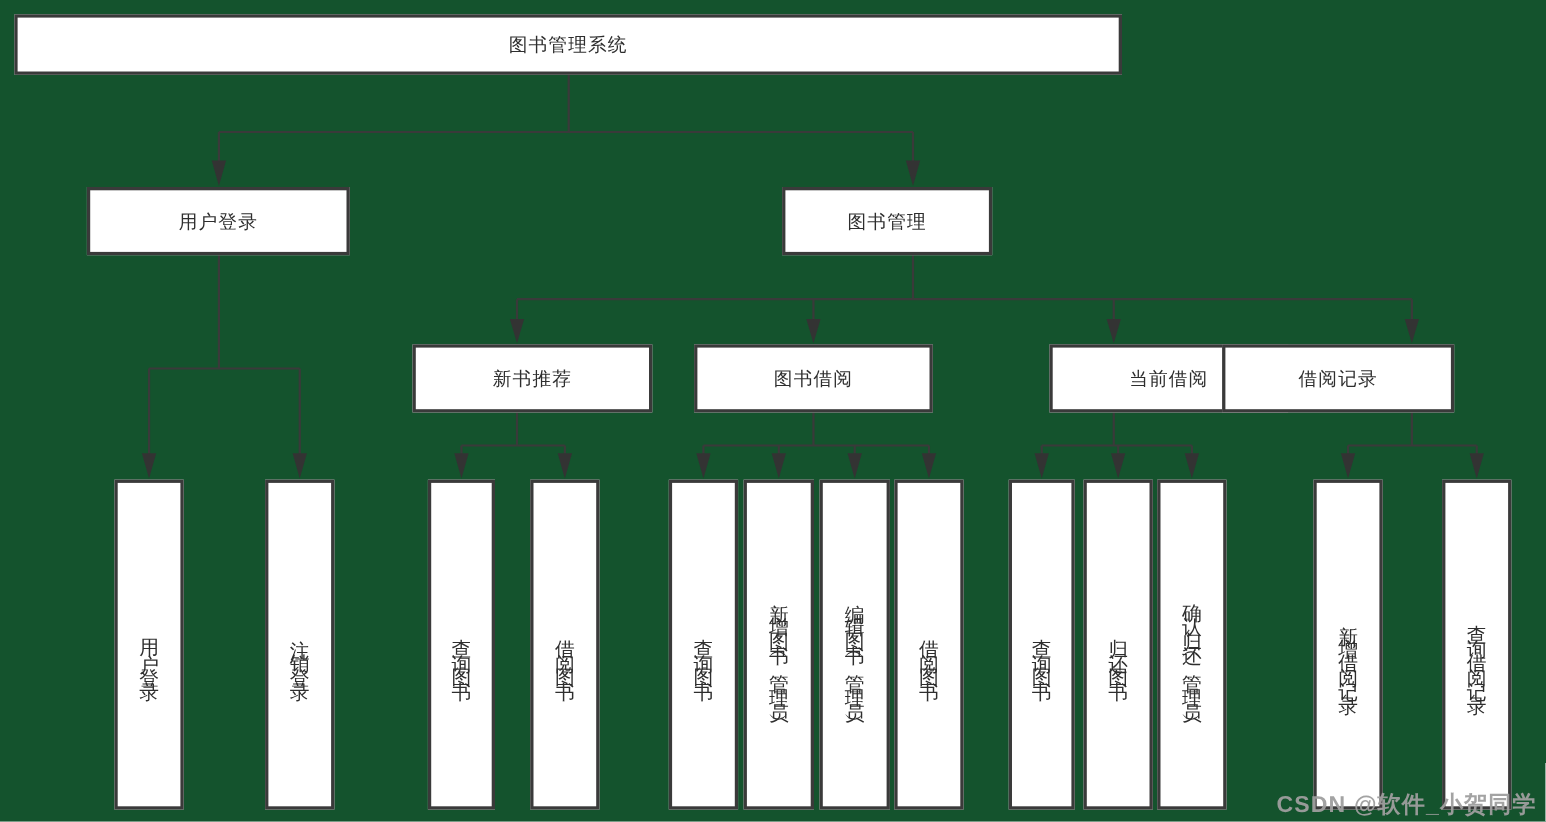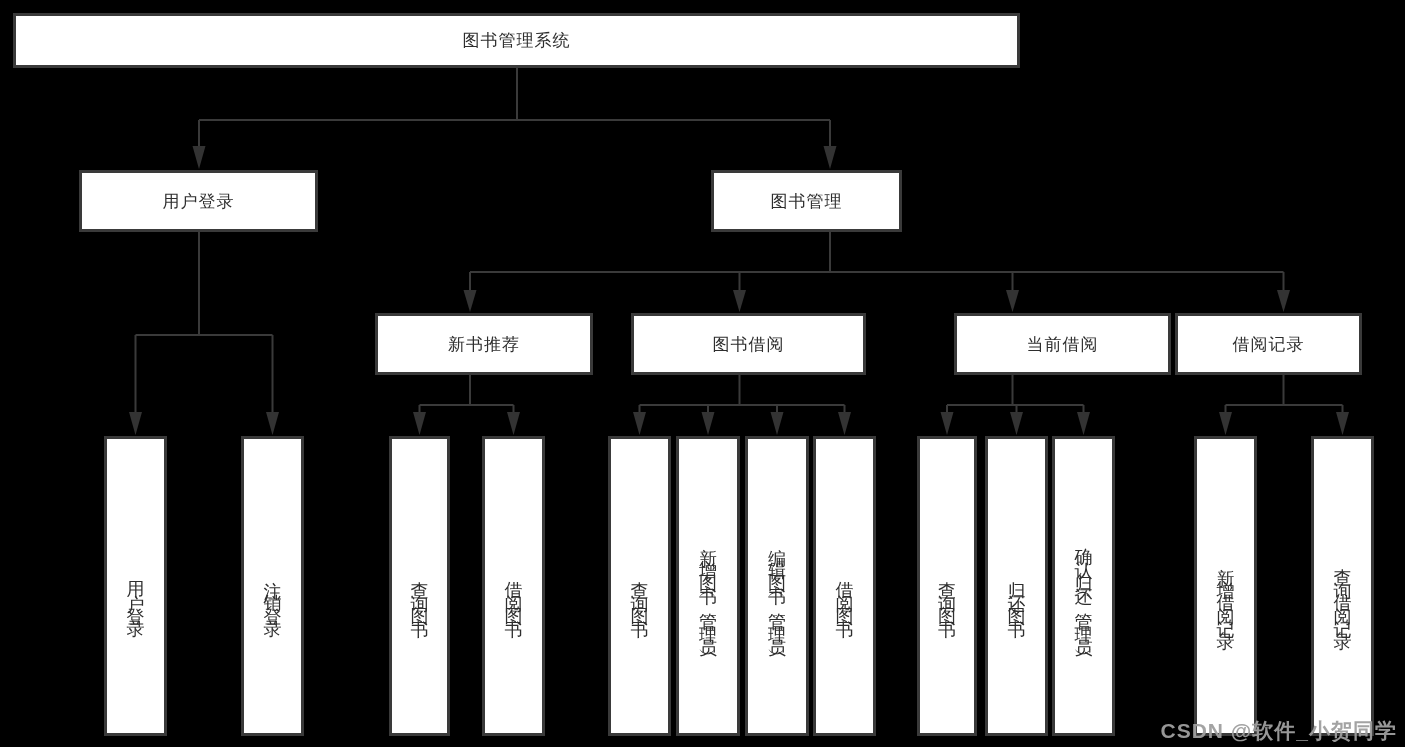--- a/index.html
+++ b/index.html
@@ -4,21 +4,21 @@
 <style>
   html, body {
     margin: 0;
     padding: 0;
     background: #ffffff;
   }
   .canvas {
     position: relative;
     width: 1405px;
     height: 747px;
-    background: #000000;
+    background: #14532d;
     overflow: hidden;
     font-family: "Liberation Sans", sans-serif;
     color: #333333;
   }
   .connectors {
     position: absolute;
     left: 0;
     top: 0;
     width: 1405px;
     height: 747px;
@@ -113,27 +113,27 @@
   <div class="node" style="left:79px; top:170px; width:239px; height:62px;">
     <span class="hlabel">用户登录</span>
   </div>
   <div class="node" style="left:711px; top:170px; width:191px; height:62px;">
     <span class="hlabel">图书管理</span>
   </div>
 
   <div class="node" style="left:375px; top:313px; width:218px; height:62px;">
     <span class="hlabel">新书推荐</span>
   </div>
-  <div class="node" style="left:631px; top:313px; width:235px; height:62px;">
+  <div class="node" style="left:631px; top:313px; width:217px; height:62px;">
     <span class="hlabel">图书借阅</span>
   </div>
   <div class="node" style="left:954px; top:313px; width:217px; height:62px;">
     <span class="hlabel">当前借阅</span>
   </div>
-  <div class="node" style="left:1175px; top:313px; width:187px; height:62px;">
+  <div class="node" style="left:1111px; top:313px; width:211px; height:62px;">
     <span class="hlabel">借阅记录</span>
   </div>
 
   <div class="node vnode" style="left:104px; top:436px; width:63px; height:300px;">
     <span class="vlabel">用户登录</span>
   </div>
   <div class="node vnode" style="left:241px; top:436px; width:63px; height:300px;">
     <span class="vlabel">注销登录</span>
   </div>
 

